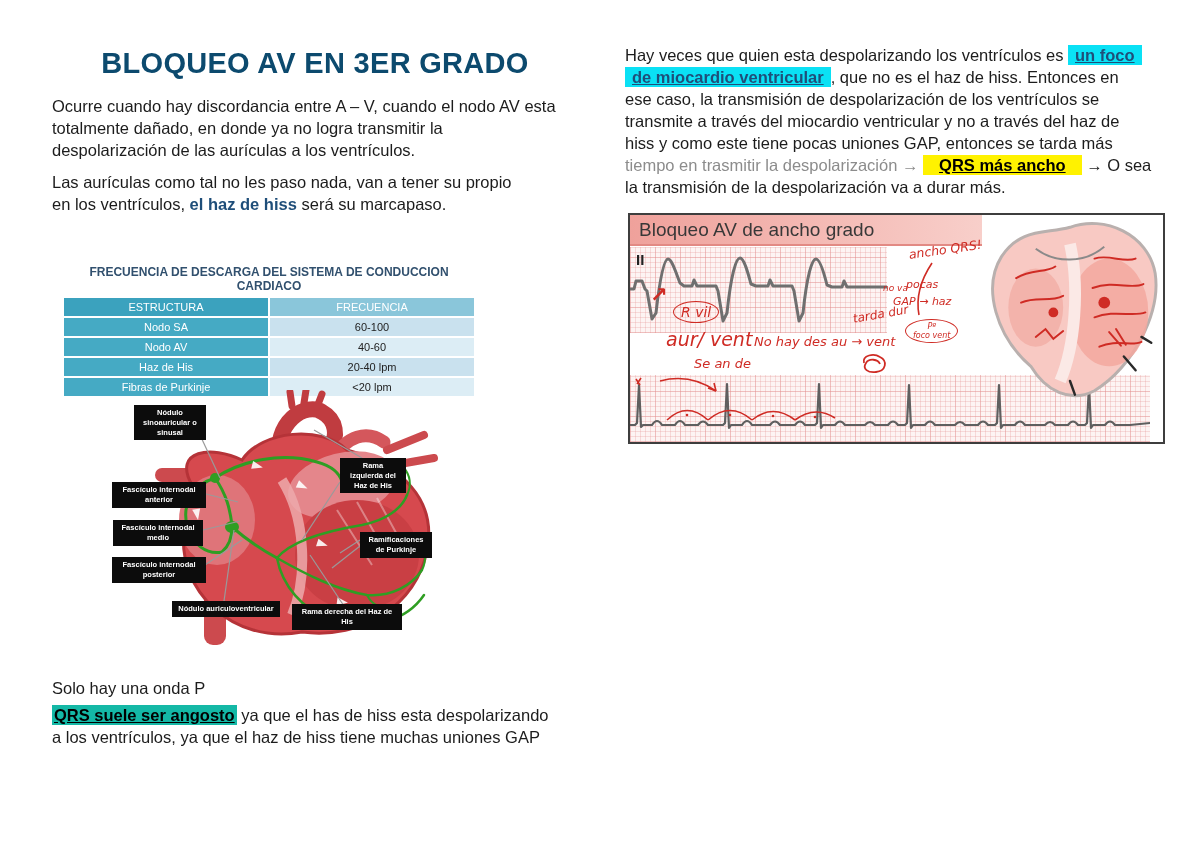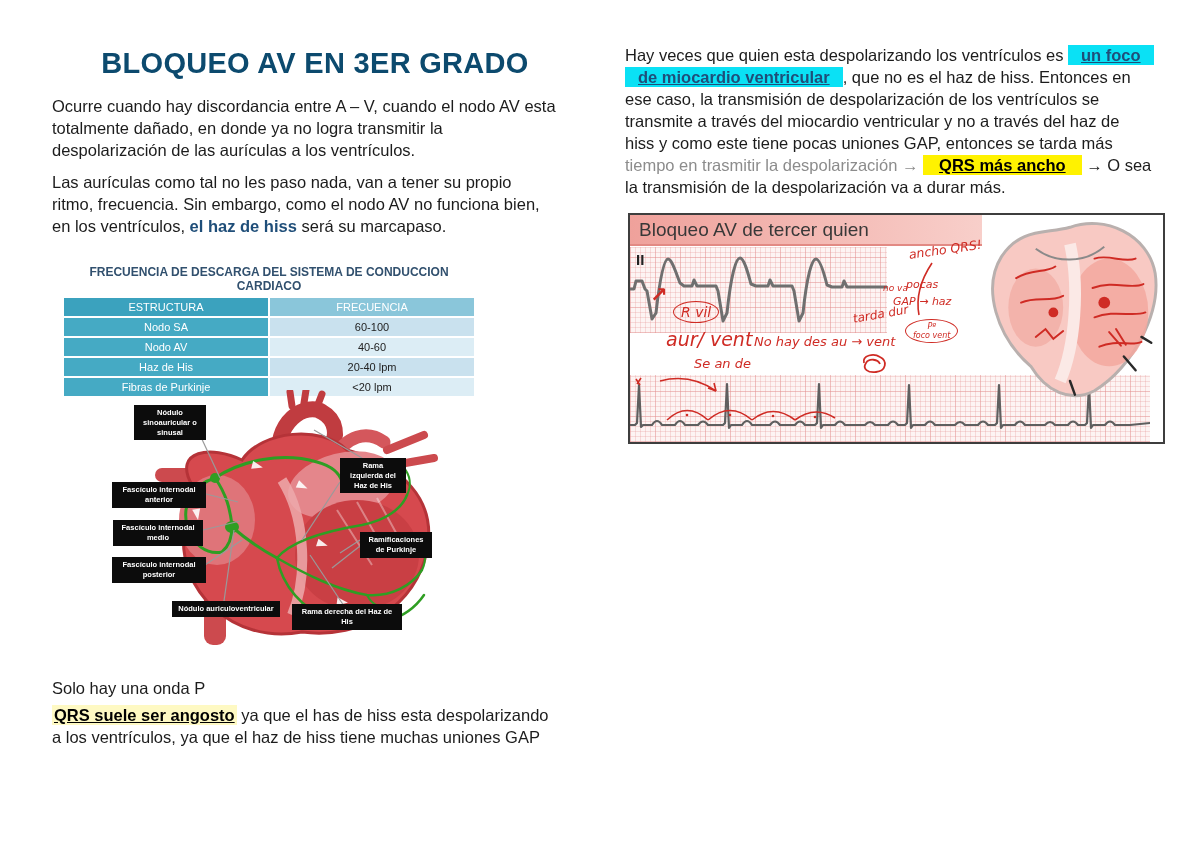--- a/index.html
+++ b/index.html
@@ -32,22 +32,22 @@
 
   
   #heartwrap{left:52px;top:390px;width:430px;height:266px;}
   .hlabel{position:absolute;background:#0c0c0c;color:#fff;font-size:7.5px;font-weight:bold;
     text-align:center;line-height:1.3;padding:3px 2px;white-space:pre-line;z-index:3;}
   #connectors{position:absolute;left:0;top:0;width:430px;height:266px;z-index:2;}
   #heartsvg{position:absolute;left:80px;top:0;width:330px;height:262px;z-index:1;}
 
   #note1{left:52px;top:677px;}
   #note2{left:52px;top:704px;}
-  .hl-magenta{background:#fef9c3;color:#000;font-weight:bold;text-decoration:underline;padding:1px 2px;}
-  .hl-cyan{background:#0ae1f5;padding:1px 13px;}
+  .hl-magenta{background:#14b8a6;color:#000;font-weight:bold;text-decoration:underline;padding:1px 2px;}
+  .hl-cyan{background:#0ae1f5;padding:1px 7px;}
   .hl-cyan .accent-blue{text-decoration:underline;}
   .hl-yellow{background:#fff200;color:#000;font-weight:bold;text-decoration:underline;padding:1px 16px;}
   .gray{color:#8c8c8c;}
 
   
   #rp{left:625px;top:44px;}
 
   
   #ecg{left:628px;top:213px;width:537px;height:231px;border:2px solid #3e3e3e;
     background:#fff;box-sizing:border-box;}
@@ -75,21 +75,20 @@
 <div class="abs title">BLOQUEO AV EN 3ER GRADO</div>
 
 <div class="abs par" id="p1">
   <div class="parline">Ocurre cuando hay discordancia entre A – V, cuando el nodo AV esta</div>
   <div class="parline">totalmente dañado, en donde ya no logra transmitir la</div>
   <div class="parline">despolarización de las aurículas a los ventrículos.</div>
 </div>
 
 <div class="abs par" id="p2">
   <div class="parline">Las aurículas como tal no les paso nada, van a tener su propio</div>
-  <div class="parline">ritmo, frecuencia. Sin embargo, como el nodo AV no funciona bien,</div>
   <div class="parline"><span>en los ventrículos, </span><span class="accent-blue">el haz de hiss</span><span> será su marcapaso.</span></div>
 </div>
 
 <div class="abs" id="tblwrap">
   <div class="tbl-caption">FRECUENCIA DE DESCARGA DEL SISTEMA DE CONDUCCION CARDIACO</div>
   <table class="freq">
     <tbody>
         <tr>
       <th class="st">ESTRUCTURA</th>
       <th class="fr">FRECUENCIA</th>
@@ -200,21 +199,21 @@
   <div class="parline"><span>Hay veces que quien esta despolarizando los ventrículos es </span><span class="hl-cyan"><span class="accent-blue">un foco</span></span></div>
   <div class="parline"><span class="hl-cyan"><span class="accent-blue">de miocardio ventricular</span></span><span>, que no es el haz de hiss. Entonces en</span></div>
   <div class="parline">ese caso, la transmisión de despolarización de los ventrículos se</div>
   <div class="parline">transmite a través del miocardio ventricular y no a través del haz de</div>
   <div class="parline">hiss y como este tiene pocas uniones GAP, entonces se tarda más</div>
   <div class="parline"><span class="gray">tiempo en trasmitir la despolarización → </span><span class="hl-yellow">QRS más ancho</span><span> → O sea</span></div>
   <div class="parline">la transmisión de la despolarización va a durar más.</div>
 </div>
 
 <div class="abs" id="ecg">
-  <div class="ecg-header">Bloqueo AV de tercer quien</div>
+  <div class="ecg-header">Bloqueo AV de ancho grado</div>
 
   <div class="lead">II</div>
 
   <div id="strip1" class="gridbg">
     <svg viewBox="0 0 257 86" width="257" height="86" xmlns="http://www.w3.org/2000/svg">
       <path d="M0,42 L4,42 L6,34 L12,34 L15,42 L17,44 L22,72 L26,66 C30,30 34,12 38,12 C42,12 46,26 50,36 L54,39 L62,39 L64,33 L67,39 L86,39
                L88,44 L93,74 L97,66 C101,28 106,11 110,11 C114,11 118,26 121,37 L126,39 L138,39 L140,33 L143,39 L162,39
                L164,44 L169,74 L173,66 C177,28 182,12 186,12 C190,12 194,26 197,38 L202,40 L212,40 L214,34 L217,40 L257,40" fill="none" stroke="#6f6f6f" stroke-width="3" stroke-linejoin="round" stroke-linecap="round"></path>
     </svg>
   </div>

